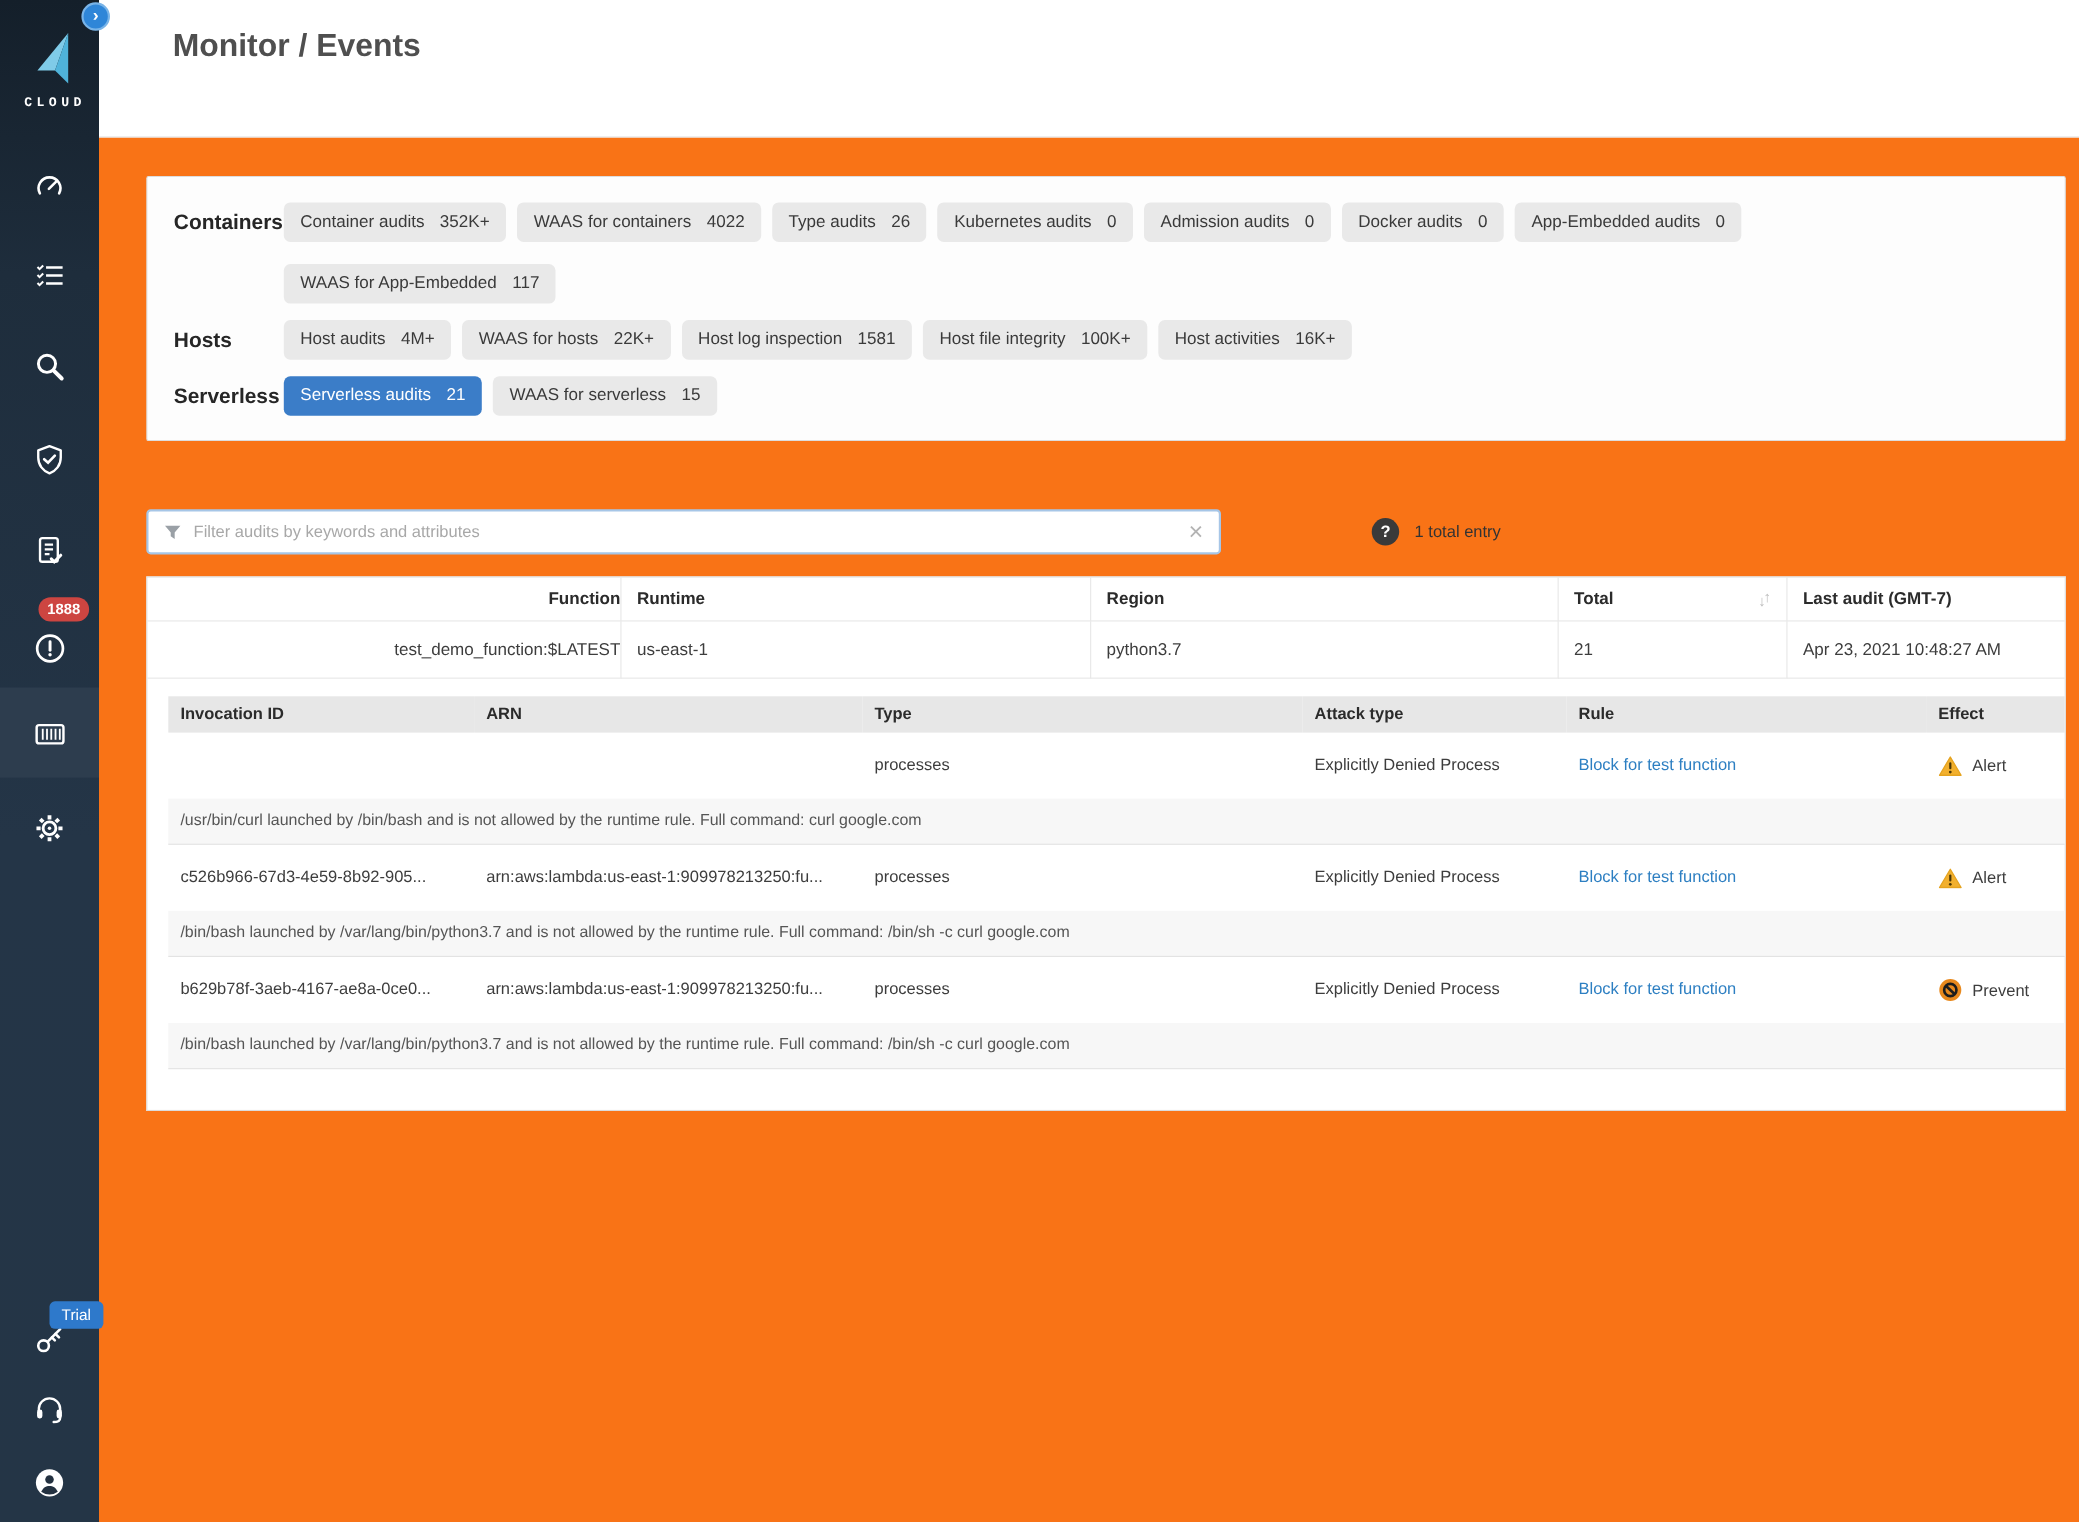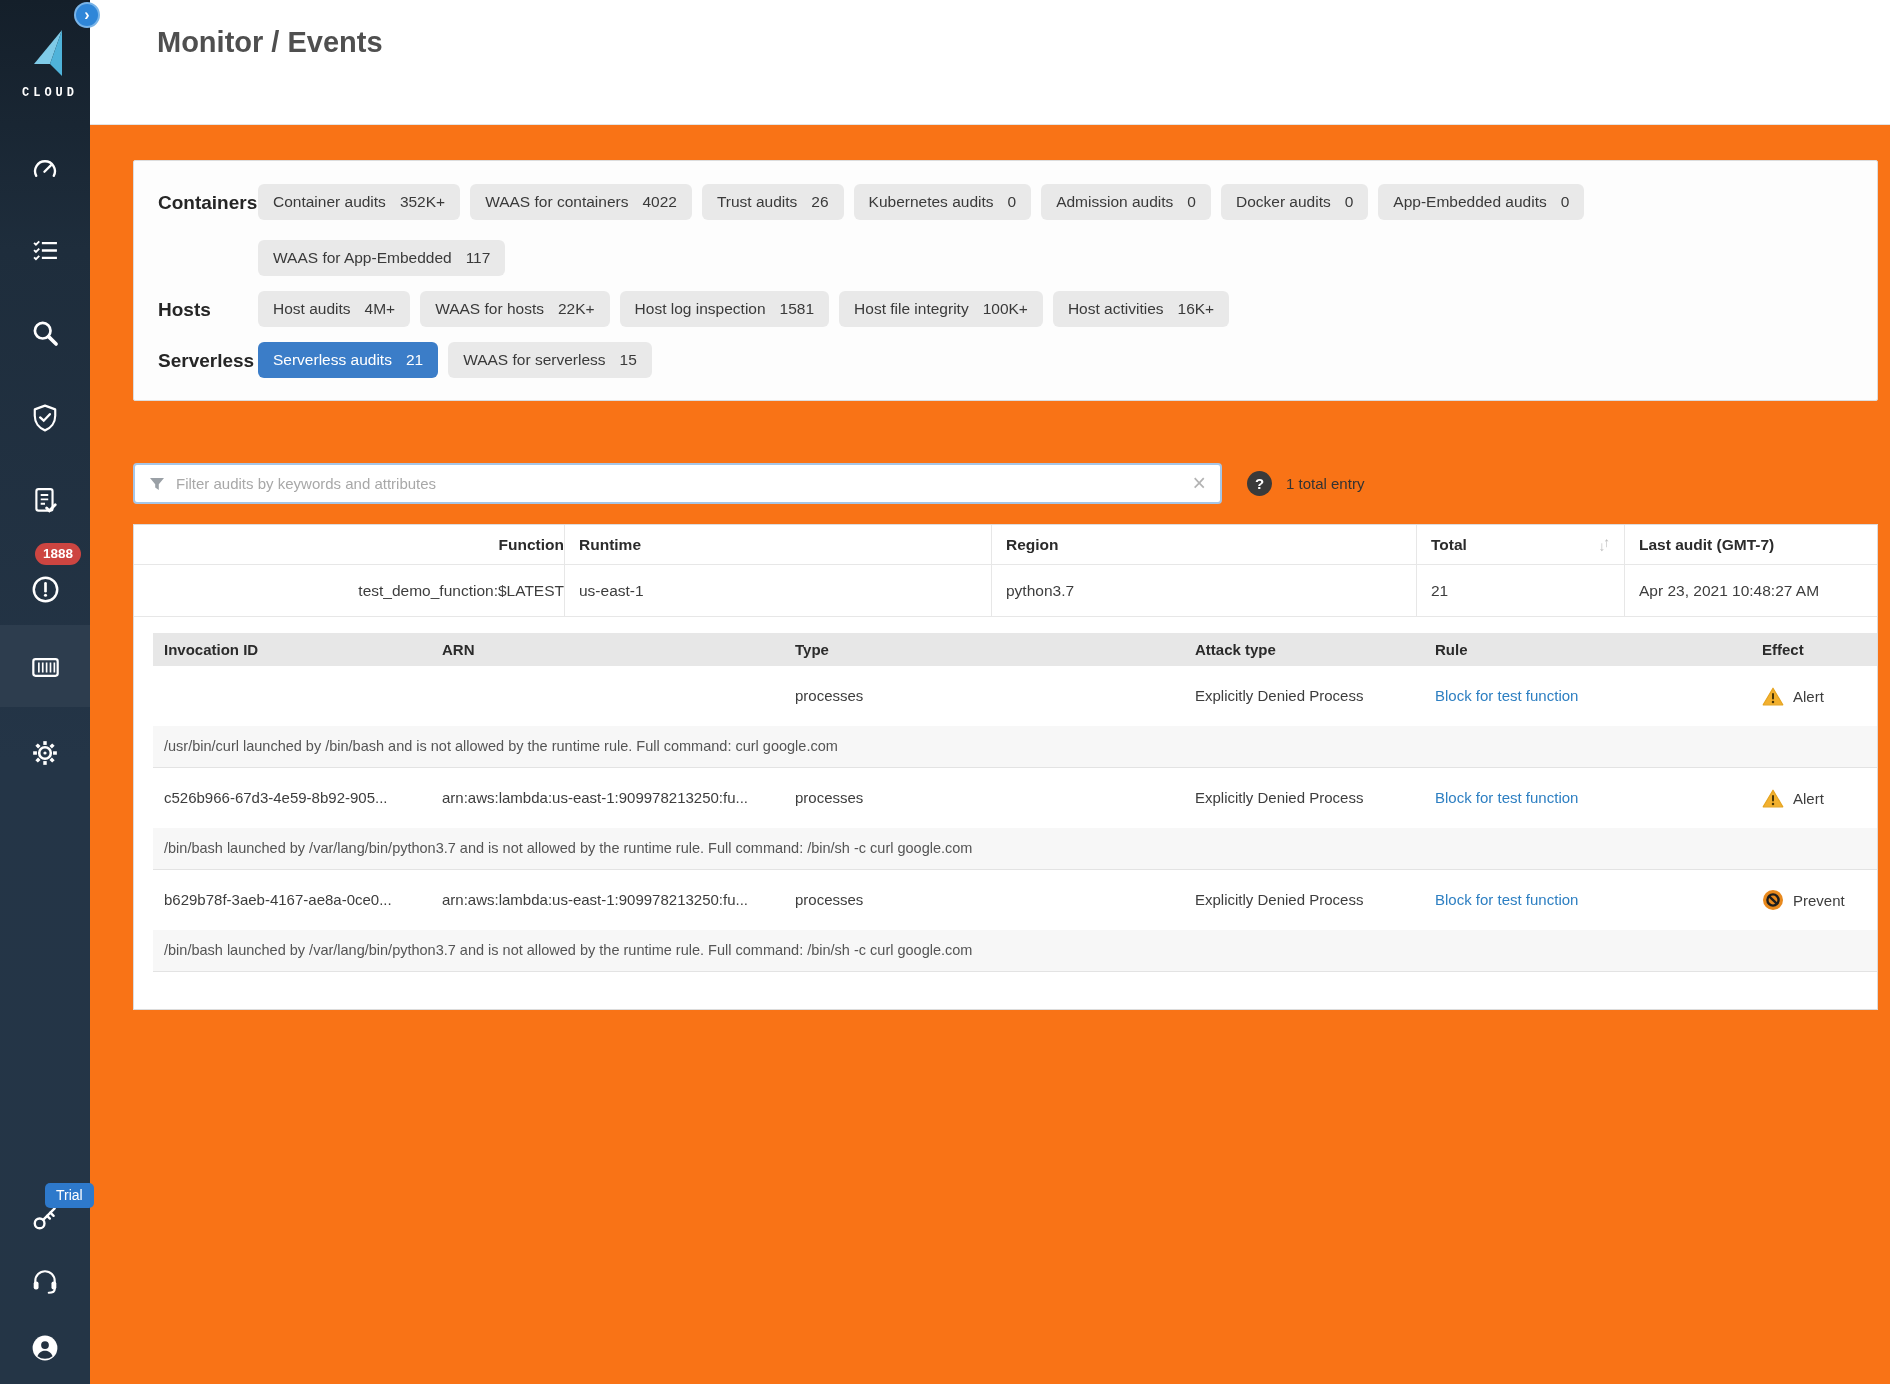--- a/index.html
+++ b/index.html
@@ -32,21 +32,21 @@
   .cat-row { display:flex; align-items:flex-start; margin-bottom:15px; }
   .cat-row:last-child { margin-bottom:0; }
   .cat-label { flex:0 0 100px; font-weight:bold; font-size:19px; color:#262626; padding-top:8px; }
   .chips { display:flex; flex-wrap:wrap; gap:10px; flex:1; }
   .chip { display:inline-flex; gap:14px; background:#e9e9e9; border-radius:6px;
           padding:9px 15px; font-size:15.5px; color:#3a3a3a; cursor:pointer; white-space:nowrap; }
   .chip--sel { background:#3b7dc8; color:#fff; }
   .chips .break { flex-basis:100%; height:0; }
 
   
-  .filter-box { position:absolute; left:43px; top:463px; width:1089px; height:41px; background:#fff;
+  .filter-box { position:absolute; left:43px; top:463px; width:977px; height:41px; background:#fff;
                 border:2px solid #a6c6e7; border-radius:4px; display:flex; align-items:center; padding:0 14px; }
   .filter-input { flex:1; border:none; outline:none; background:transparent; font-size:15px; color:#333;
                   margin-left:11px; font-family:inherit; }
   .filter-input::placeholder { color:#a8a8a8; }
   .clear-x { color:#b3b3b3; font-size:23px; line-height:1; cursor:pointer; }
   .help-ico { position:absolute; left:1157px; top:471px; width:25px; height:25px; border-radius:50%;
               background:#3a3a3a; color:#fff; font-weight:bold; font-size:15px; display:flex;
               align-items:center; justify-content:center; cursor:pointer; }
   .total-entry { position:absolute; left:1196px; top:475px; font-size:15px; color:#333; }
 
@@ -206,21 +206,21 @@
         <div class="chips">
           <div class="chip">
               <span>Container audits</span>
               <span>352K+</span>
             </div>
           <div class="chip">
               <span>WAAS for containers</span>
               <span>4022</span>
             </div>
           <div class="chip">
-              <span>Trust audits</span>
+              <span>Type audits</span>
               <span>26</span>
             </div>
           <div class="chip">
               <span>Kubernetes audits</span>
               <span>0</span>
             </div>
           <div class="chip">
               <span>Admission audits</span>
               <span>0</span>
             </div>

